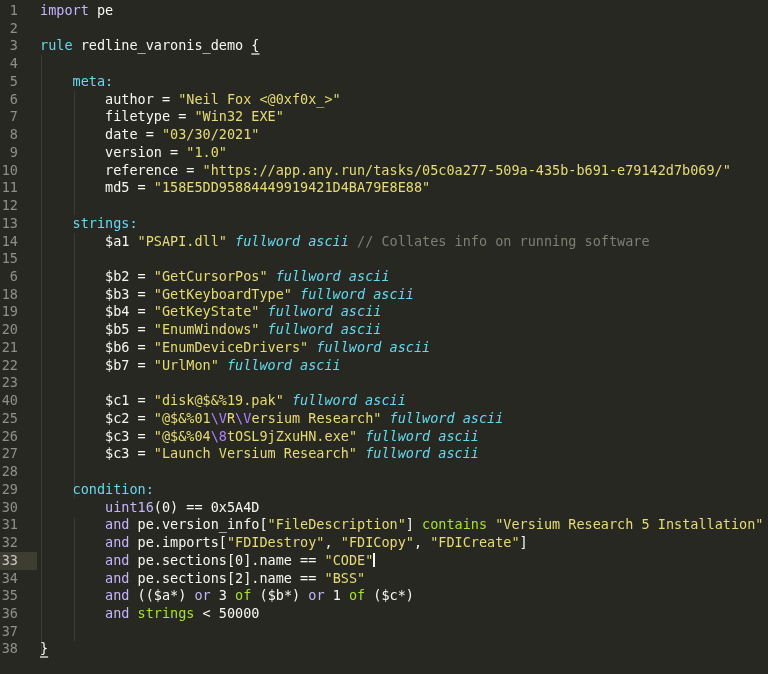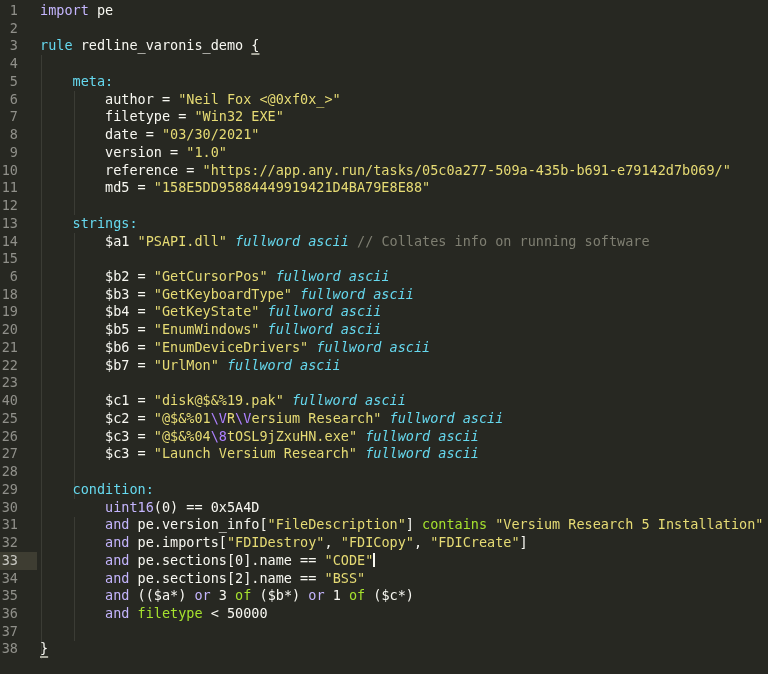--- a/index.html
+++ b/index.html
@@ -83,17 +83,17 @@
       <div class="line"><span class="num">26</span><span class="code"><span class="tk-pl">        $c3 = </span><span class="tk-str">"@$&amp;%04</span><span class="tk-esc">\8</span><span class="tk-str">tOSL9jZxuHN.exe"</span><span class="tk-mod"> fullword ascii</span></span></div>
       <div class="line"><span class="num">27</span><span class="code"><span class="tk-pl">        $c3 = </span><span class="tk-str">"Launch Versium Research"</span><span class="tk-mod"> fullword ascii</span></span></div>
       <div class="line"><span class="num">28</span><span class="code"></span></div>
       <div class="line"><span class="num">29</span><span class="code"><span class="tk-pl">    </span><span class="tk-kw1">condition:</span></span></div>
       <div class="line"><span class="num">30</span><span class="code"><span class="tk-pl">        </span><span class="tk-kw2">uint16</span><span class="tk-pl">(0) == 0x5A4D</span></span></div>
       <div class="line"><span class="num">31</span><span class="code"><span class="tk-pl">        </span><span class="tk-kw2">and</span><span class="tk-pl"> pe.version_info[</span><span class="tk-str">"FileDescription"</span><span class="tk-pl">] </span><span class="tk-fn">contains</span><span class="tk-pl"> </span><span class="tk-str">"Versium Research 5 Installation"</span></span></div>
       <div class="line"><span class="num">32</span><span class="code"><span class="tk-pl">        </span><span class="tk-kw2">and</span><span class="tk-pl"> pe.imports[</span><span class="tk-str">"FDIDestroy"</span><span class="tk-pl">, </span><span class="tk-str">"FDICopy"</span><span class="tk-pl">, </span><span class="tk-str">"FDICreate"</span><span class="tk-pl">]</span></span></div>
       <div class="line"><span class="num active">33</span><span class="code"><span class="tk-pl">        </span><span class="tk-kw2">and</span><span class="tk-pl"> pe.sections[0].name == </span><span class="tk-str">"CODE"</span><span class="cursor"></span></span></div>
       <div class="line"><span class="num">34</span><span class="code"><span class="tk-pl">        </span><span class="tk-kw2">and</span><span class="tk-pl"> pe.sections[2].name == </span><span class="tk-str">"BSS"</span></span></div>
       <div class="line"><span class="num">35</span><span class="code"><span class="tk-pl">        </span><span class="tk-kw2">and</span><span class="tk-pl"> (($a*) </span><span class="tk-kw2">or</span><span class="tk-pl"> 3 </span><span class="tk-fn">of</span><span class="tk-pl"> ($b*) </span><span class="tk-kw2">or</span><span class="tk-pl"> 1 </span><span class="tk-fn">of</span><span class="tk-pl"> ($c*)</span></span></div>
-      <div class="line"><span class="num">36</span><span class="code"><span class="tk-pl">        </span><span class="tk-kw2">and</span><span class="tk-pl"> </span><span class="tk-fn">filetype</span><span class="tk-pl"> &lt; 50000</span></span></div>
+      <div class="line"><span class="num">36</span><span class="code"><span class="tk-pl">        </span><span class="tk-kw2">and</span><span class="tk-pl"> </span><span class="tk-fn">strings</span><span class="tk-pl"> &lt; 50000</span></span></div>
       <div class="line"><span class="num">37</span><span class="code"></span></div>
       <div class="line"><span class="num">38</span><span class="code"><span class="tk-br">}</span></span></div>
     </div>
 </div>
 
 </body></html>

